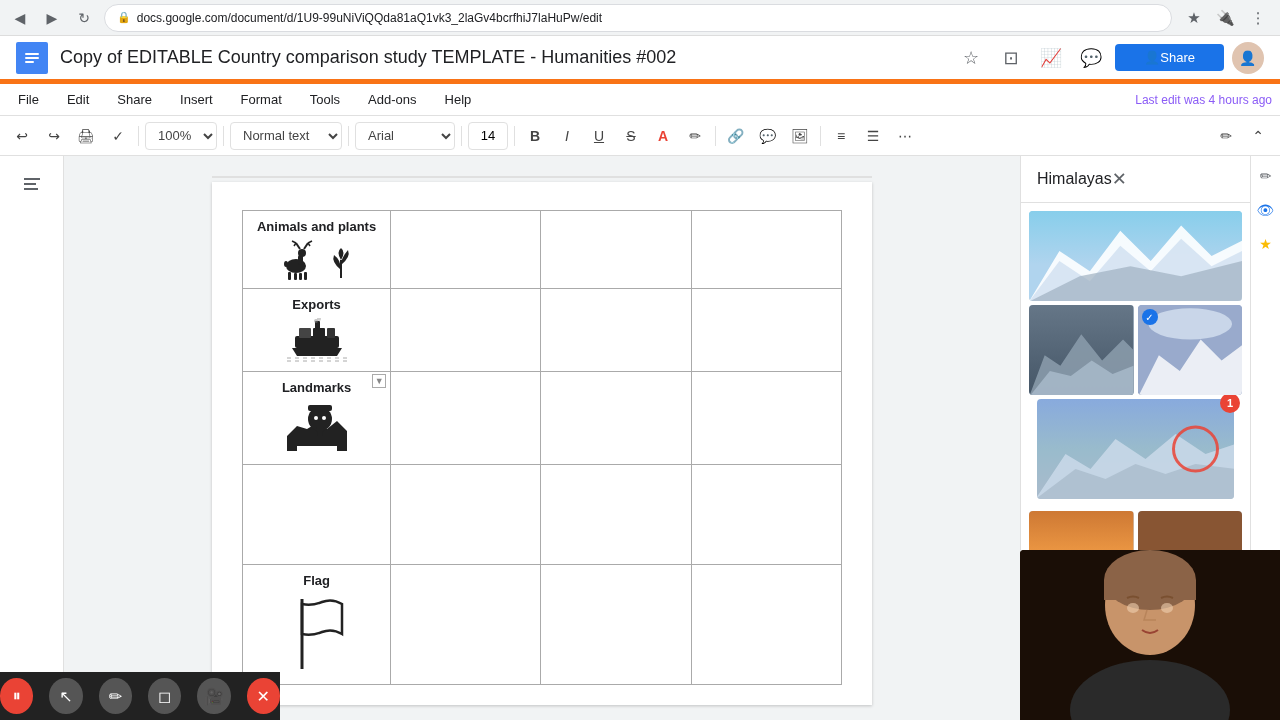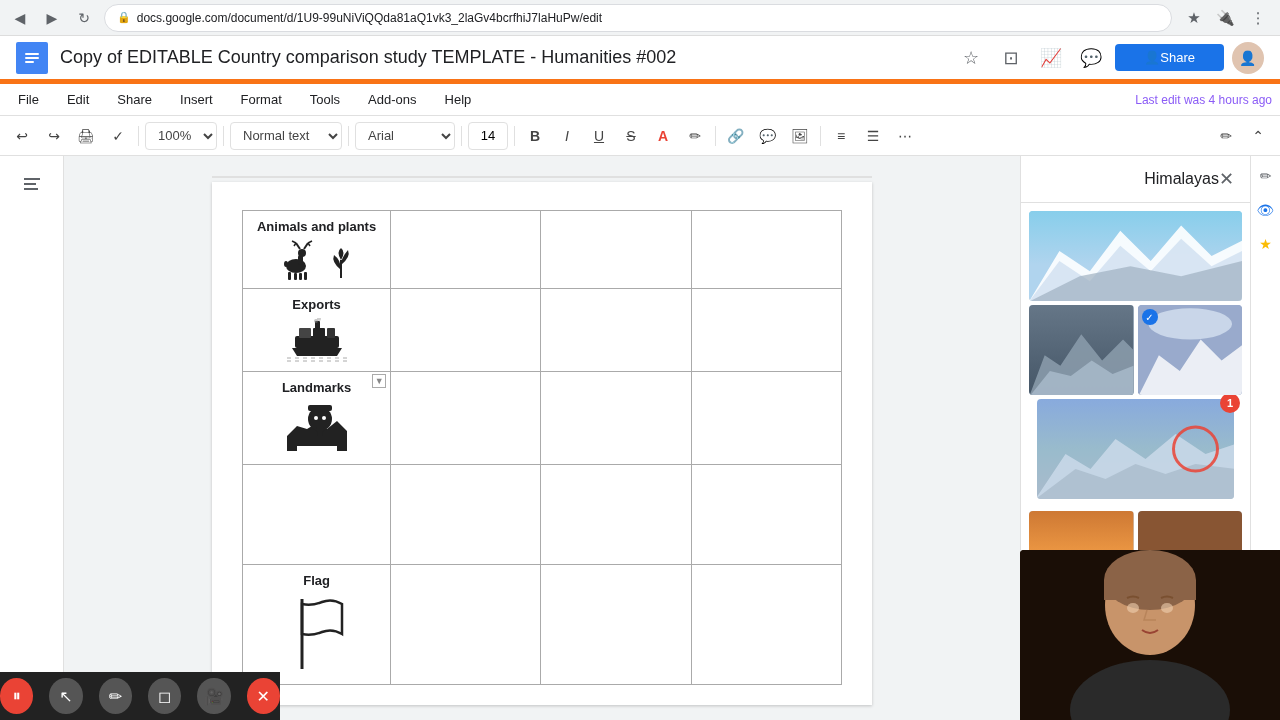--- a/index.html
+++ b/index.html
@@ -267,21 +267,21 @@
       width: 230px;
       background: #fff;
       border-left: 1px solid #e0e0e0;
       display: flex;
       flex-direction: column;
     }
     .right-panel-header {
       padding: 12px 16px;
       display: flex;
       align-items: center;
-      justify-content: flex-end;
+      justify-content: flex-start;
       border-bottom: 1px solid #e0e0e0;
     }
     .right-panel-title {
       font-size: 16px;
       font-weight: 500;
       color: #202124;
     }
     .close-btn {
       border: none; background: transparent;
       cursor: pointer;

